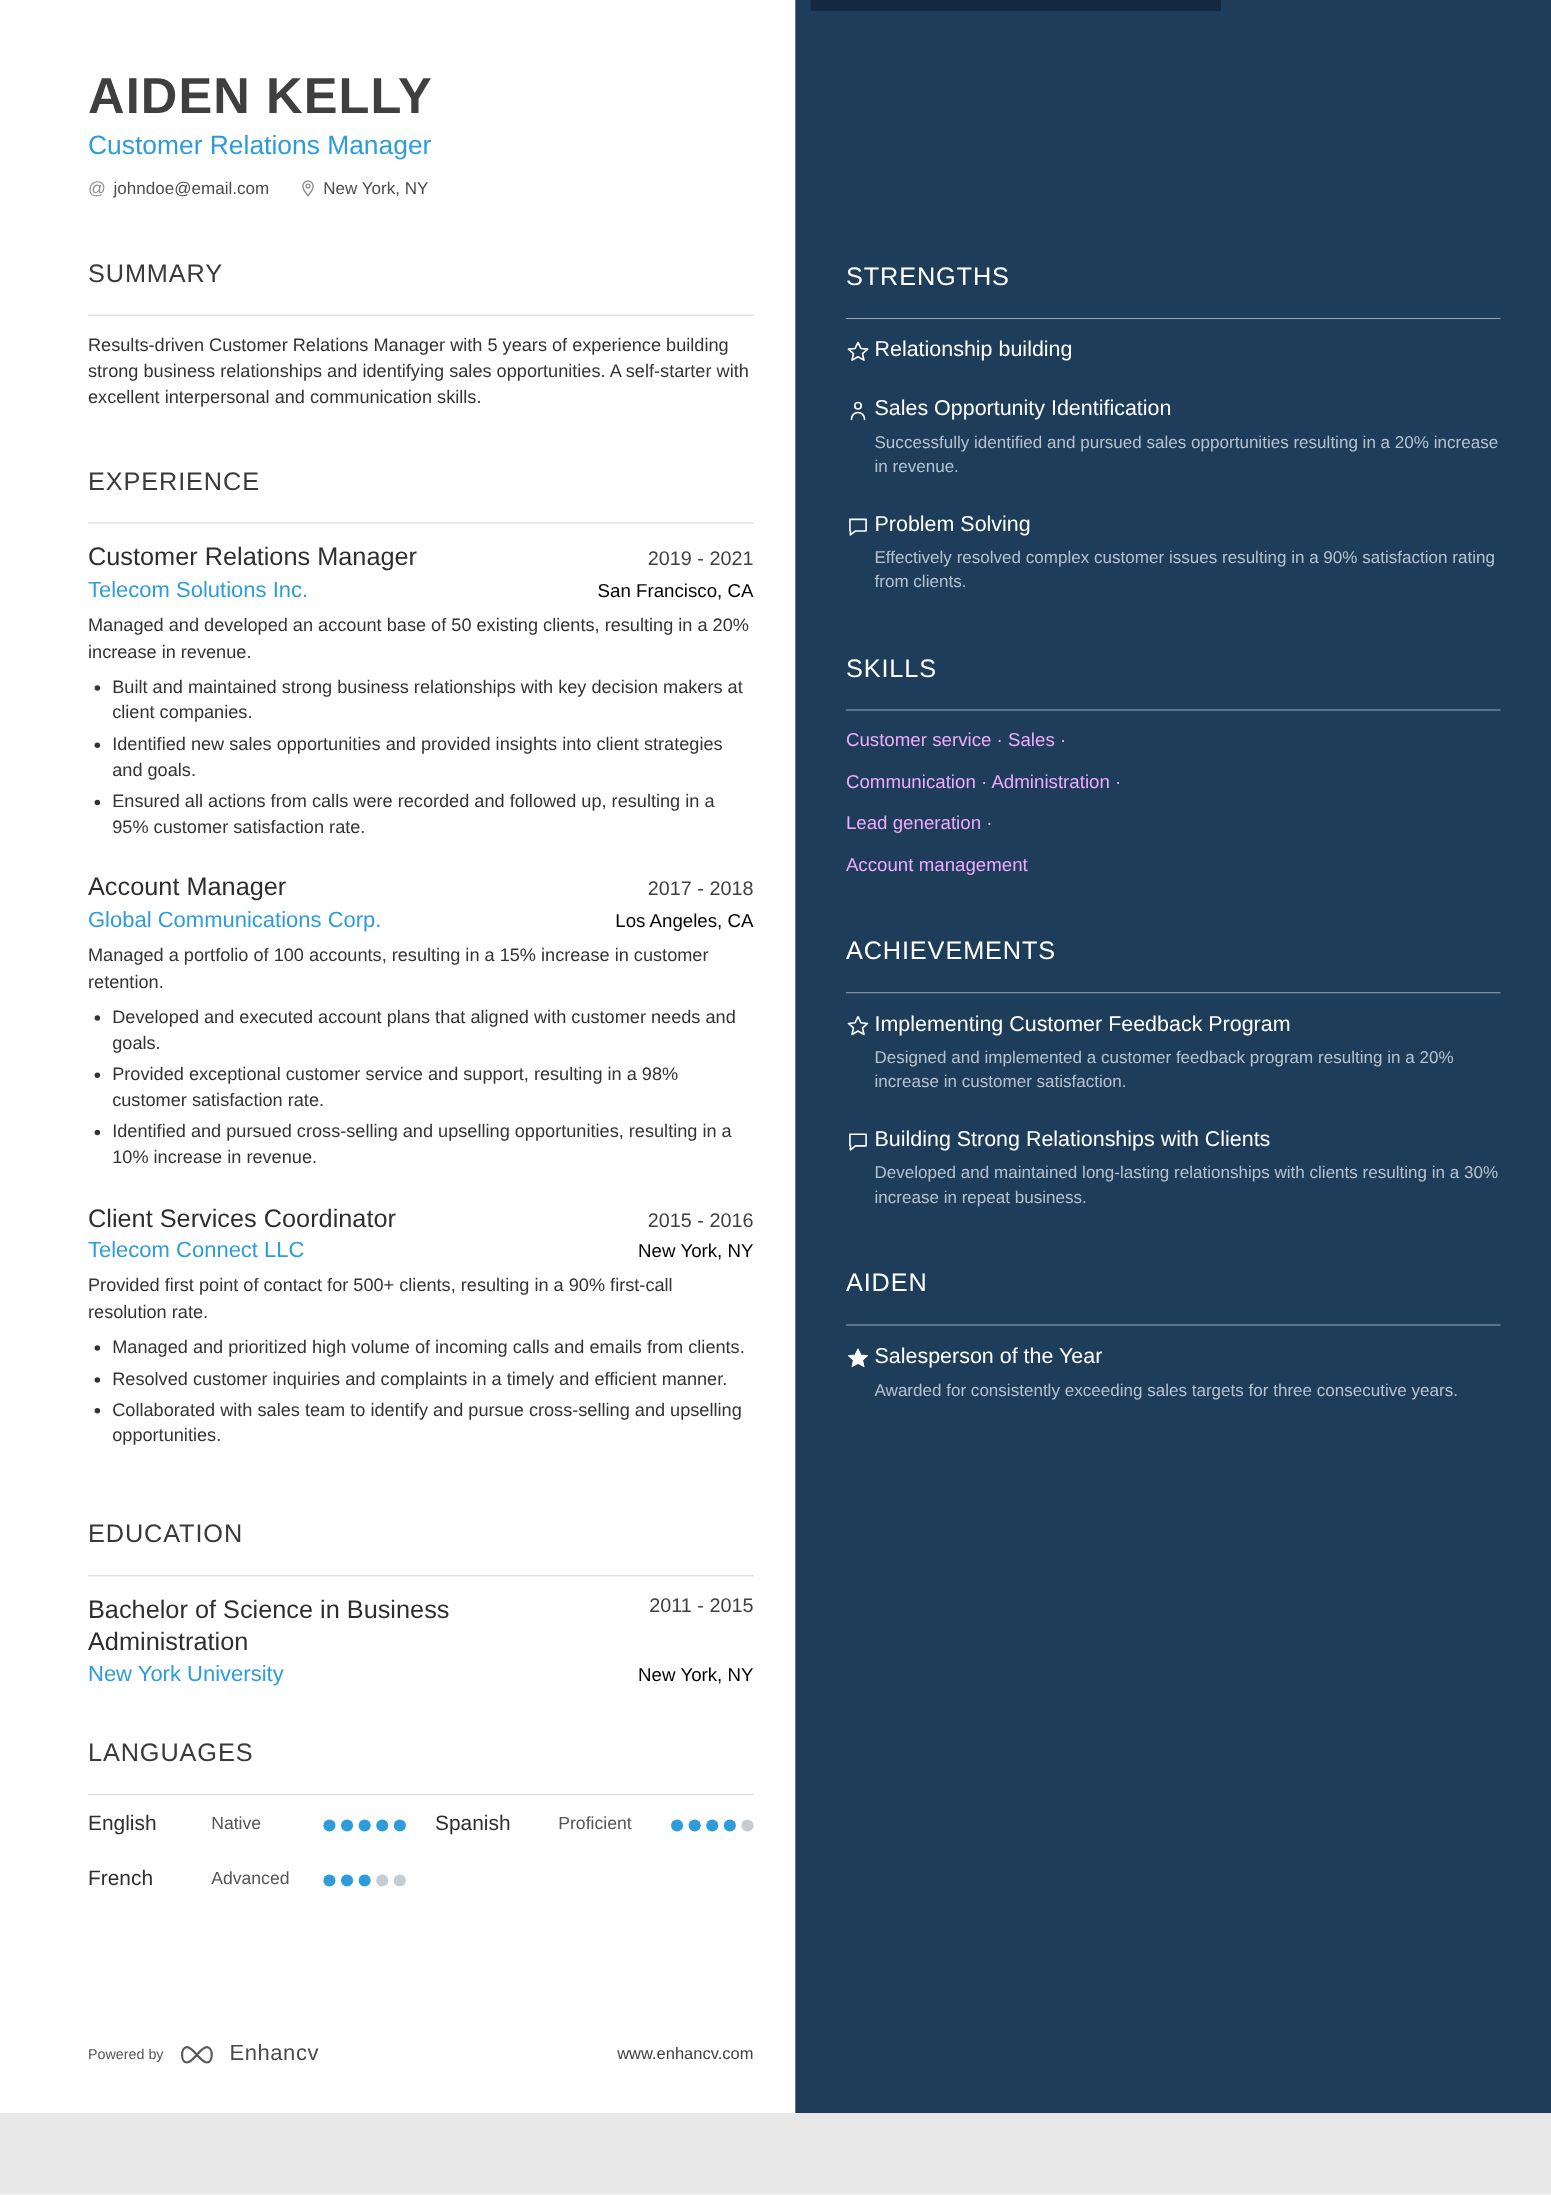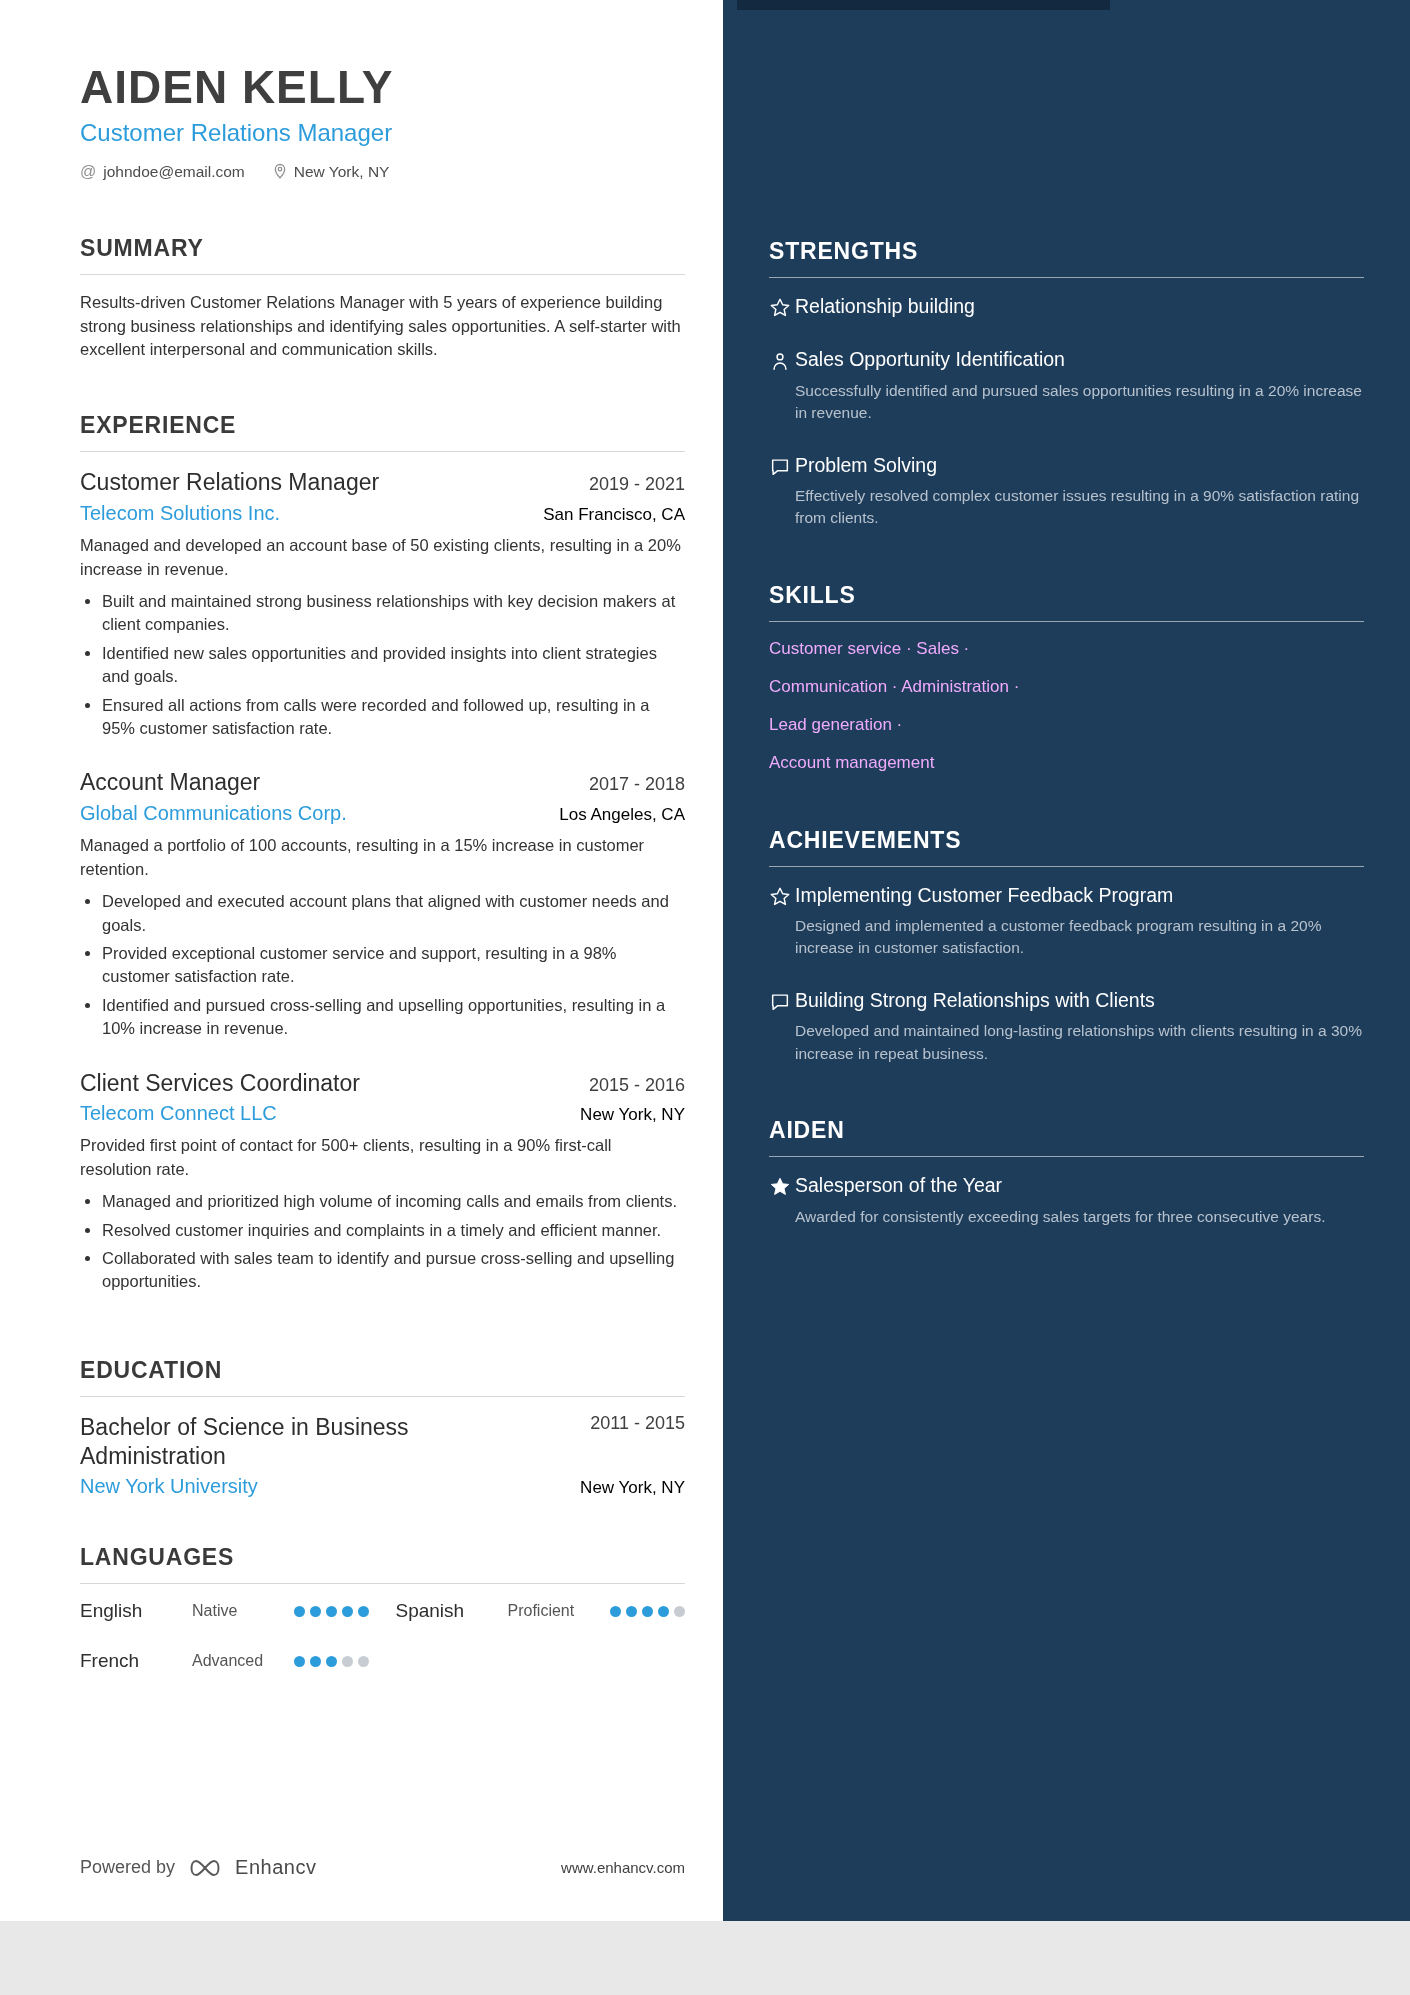--- a/index.html
+++ b/index.html
@@ -9,21 +9,21 @@
 
   
   .main { width:723px; flex:none; padding:62px 38px 42px 80px; display:flex; flex-direction:column; }
 
   .name { font-size:46px; font-weight:700; color:#3f3f3f; letter-spacing:1px; margin:0; line-height:1.1; }
   .job-title-top { font-size:24px; color:var(--accent); margin-top:6px; font-weight:400; }
   .contact { display:flex; gap:28px; margin-top:16px; align-items:center; color:#4c4c4c; font-size:15.5px; }
   .contact .citem { display:flex; gap:7px; align-items:center; }
   .at-glyph { color:#8f8f8f; font-size:16px; }
 
-  h2.sec { font-size:23px; font-weight:700; color:#3a3a3a; letter-spacing:0.8px; margin:0 0 16px 0; padding-bottom:12px; border-bottom:1px solid #d8d8d8; }
+  h2.sec { font-size:23px; font-weight:400; color:#3a3a3a; letter-spacing:0.8px; margin:0 0 16px 0; padding-bottom:24px; border-bottom:1px solid #d8d8d8; }
   .sec-summary { margin-top:54px; }
   .sec-experience { margin-top:50px; }
   .sec-education { margin-top:58px; }
   .sec-languages { margin-top:46px; }
 
   p.body-text { font-size:16.5px; line-height:1.45; color:#333; margin:0; }
 
   .job { margin-bottom:28px; }
   .row { display:flex; justify-content:space-between; align-items:baseline; }
   .job h3, .degree { font-size:23px; font-weight:400; color:#2e2e2e; margin:0; line-height:1.25; }
@@ -39,21 +39,21 @@
   .lang-grid { display:grid; grid-template-columns:1fr 1fr; row-gap:28px; column-gap:26px; margin-top:4px; }
   .lang { display:flex; align-items:center; }
   .lname { font-size:19px; color:#2e2e2e; width:112px; }
   .llevel { font-size:16px; color:#555; width:102px; }
   .dots { display:flex; gap:5px; align-items:center; }
   .dot { width:11px; height:11px; border-radius:50%; background:#c7ccd2; }
   .dot.filled { background:var(--accent); }
 
   .footer { margin-top:auto; display:flex; justify-content:space-between; align-items:center; padding-top:30px; }
   .powered { display:flex; align-items:center; gap:12px; }
-  .powered-label { font-size:18px; color:#555; }
+  .powered-label { font-size:13px; color:#555; }
   .brand { font-size:20px; color:#4a4a4a; letter-spacing:0.5px; }
   .site { font-size:15px; color:#3f3f3f; }
 
   
   .sidebar { flex:1; background:#1e3d5b; color:#fff; padding:0 46px 40px 46px; position:relative; }
   .topstrip { position:absolute; top:0; left:14px; width:373px; height:10px; background:#12293f; }
   .sidebar h2.sec { color:#fff; border-bottom:1px solid rgba(255,255,255,0.55); margin-top:52px; }
   .sidebar h2.first { margin-top:238px; }
 
   .s-item { display:flex; margin-bottom:28px; }

